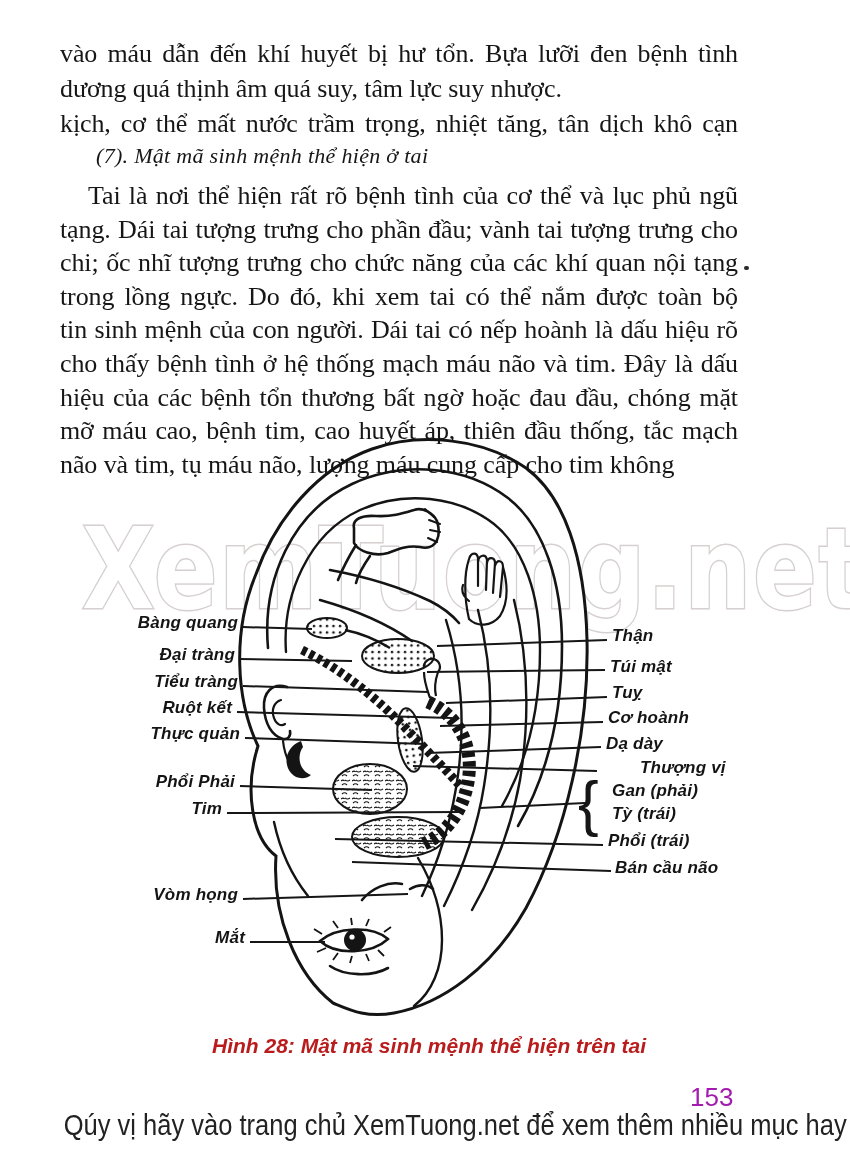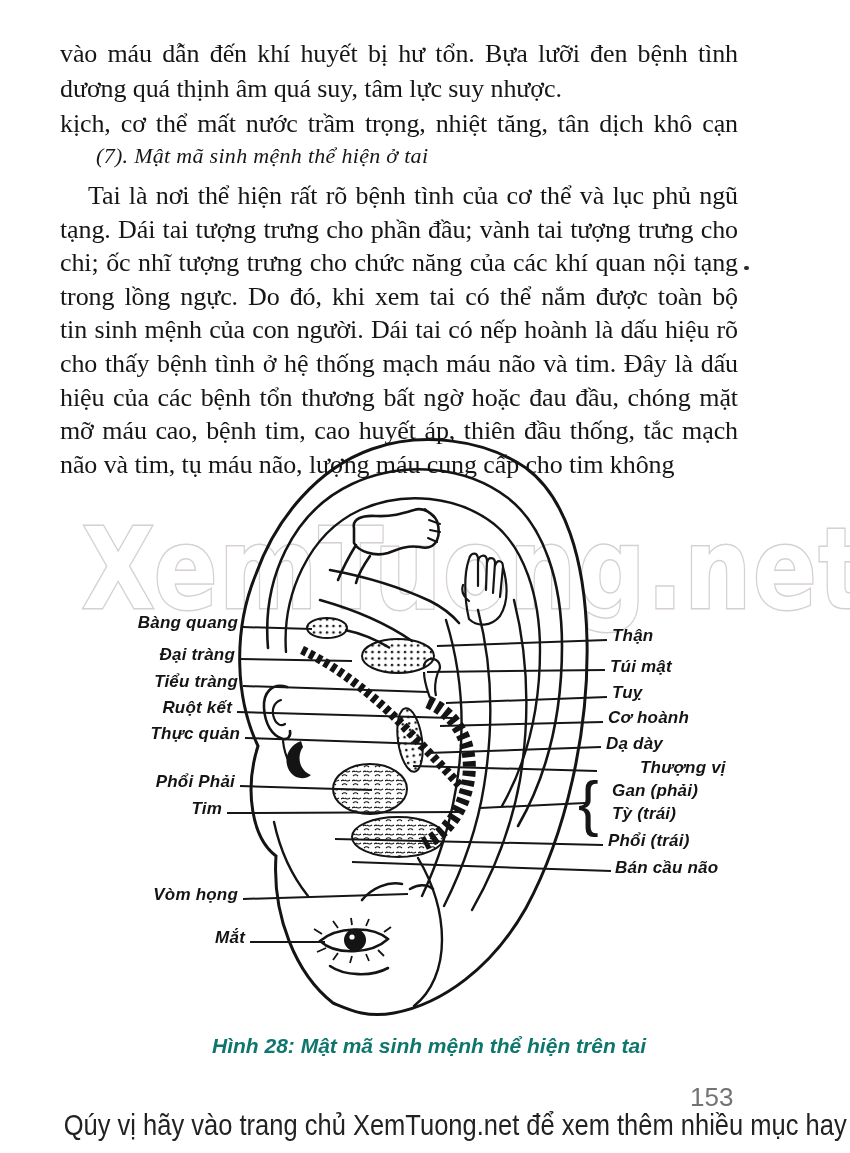--- a/index.html
+++ b/index.html
@@ -15,23 +15,23 @@
   .tline.last{text-align:left;text-align-last:left;}
   .tline.indent{text-indent:28px;}
   .heading{position:absolute;left:96px;top:143px;font-size:22px;font-weight:normal;font-style:italic;
            letter-spacing:0.3px;white-space:nowrap;}
   
   .lbl{position:absolute;font-family:"Liberation Sans","DejaVu Sans",sans-serif;font-style:italic;
        font-weight:600;font-size:17px;color:#141414;white-space:nowrap;letter-spacing:0.2px;}
   .lbl.left{text-align:right;width:142px;}
   .lbl.right{text-align:left;width:170px;}
   .caption{position:absolute;left:212px;top:1034px;font-family:"Liberation Sans","DejaVu Sans",sans-serif;
-           font-weight:bold;font-style:italic;font-size:21px;color:#0f766e;white-space:nowrap;}
+           font-weight:bold;font-style:italic;font-size:21px;color:#b91c1c;white-space:nowrap;}
   .pagenum{position:absolute;left:690px;top:1082px;font-family:"Liberation Sans","DejaVu Sans",sans-serif;
-           font-size:26px;color:#737373;}
+           font-size:26px;color:#a21caf;}
   .footer{position:absolute;left:0;right:0;top:1108px;text-align:center;
           font-family:"Liberation Sans","DejaVu Sans",sans-serif;font-size:30px;color:#222;
           transform:scaleX(0.85);transform-origin:50% 50%;white-space:nowrap;}
   .speck{position:absolute;left:744px;top:266px;width:5px;height:4px;background:#2a2a2a;border-radius:2px;}
   svg.diagram{position:absolute;left:0;top:0;z-index:1;}
   .lbl,.caption{z-index:3;}
 </style>
 </head>
 <body>
 

